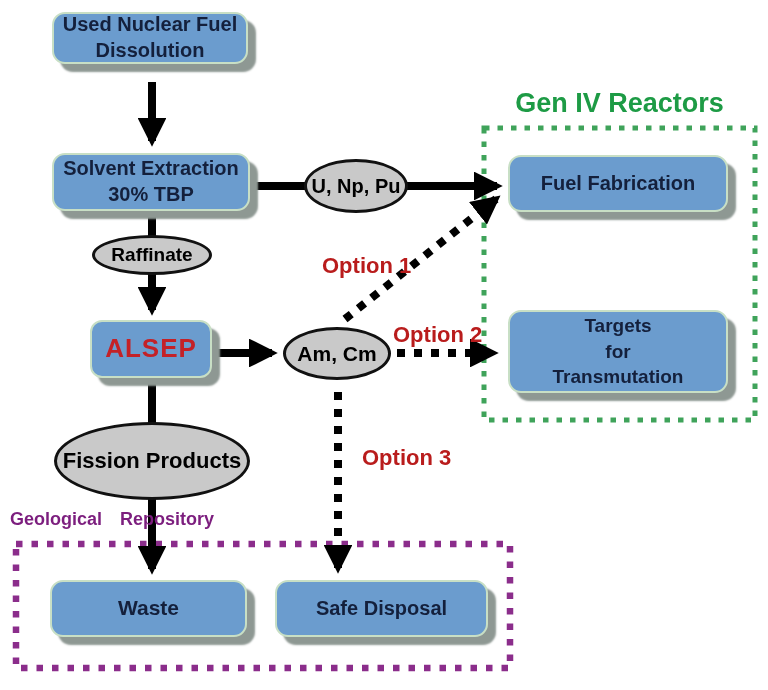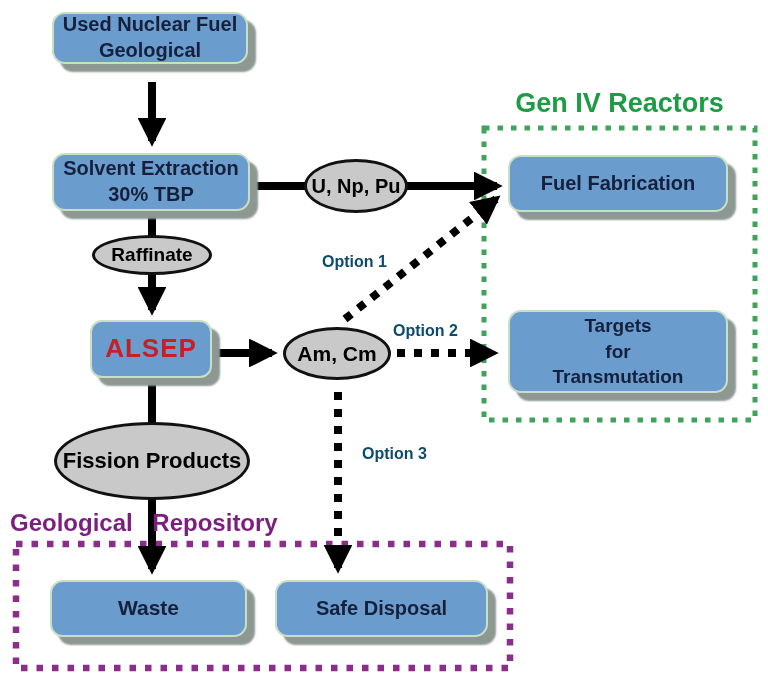--- a/index.html
+++ b/index.html
@@ -22,27 +22,27 @@
     position:absolute;z-index:3;
     background:#c9c9c9;
     border:3px solid #111111;
     border-radius:50%;
     display:flex;align-items:center;justify-content:center;
     color:#000000;font-weight:bold;text-align:center;
     box-sizing:border-box;
   }
   .opt{
     position:absolute;z-index:4;
-    color:#0c4a6e;font-weight:bold;font-size:16px;white-space:nowrap;
+    color:#b91c1c;font-weight:bold;font-size:22px;white-space:nowrap;
   }
   .group-title{
     position:absolute;z-index:4;font-weight:bold;white-space:nowrap;
   }
   #gen-iv-title{left:484px;top:88px;width:271px;text-align:center;font-size:27px;color:#1d9b45;}
-  #geo-title{left:10px;top:509px;font-size:24px;color:#7c1e7e;word-spacing:13px;}
+  #geo-title{left:10px;top:509px;font-size:18px;color:#7c1e7e;word-spacing:13px;}
 
   #node-used-fuel{left:52px;top:12px;width:196px;height:52px;font-size:20px;}
   #node-solvent{left:52px;top:153px;width:198px;height:58px;font-size:20px;}
   #node-alsep{left:90px;top:320px;width:122px;height:58px;font-size:26px;color:#c42127;letter-spacing:1px;border-radius:12px;}
   #node-fuel-fab{left:508px;top:155px;width:220px;height:57px;font-size:20px;}
   #node-targets{left:508px;top:310px;width:220px;height:83px;font-size:19px;line-height:1.35;}
   #node-waste{left:50px;top:580px;width:197px;height:57px;font-size:21px;}
   #node-safe-disposal{left:275px;top:580px;width:213px;height:57px;font-size:20px;}
 
   #ell-raffinate{left:92px;top:235px;width:120px;height:40px;font-size:19px;}
@@ -78,21 +78,21 @@
     <path d="M345,319 L496,199" stroke="#000" stroke-width="8" stroke-dasharray="8 9" fill="none" marker-end="url(#ah)"></path>
     <path d="M397,353 L493,353" stroke="#000" stroke-width="8" stroke-dasharray="8 9" fill="none" marker-end="url(#ah)"></path>
     <path d="M338,392 L338,568" stroke="#000" stroke-width="8" stroke-dasharray="8 9" fill="none" marker-end="url(#ah)"></path>
   </svg>
 
   <div id="gen-iv-title" class="group-title">Gen IV Reactors</div>
   <div id="geo-title" class="group-title">Geological Repository</div>
 
   <div id="node-used-fuel" class="node">
     <span>Used Nuclear Fuel</span>
-    <span>Geological</span>
+    <span>Dissolution</span>
   </div>
 
   <div id="node-solvent" class="node">
     <span>Solvent Extraction</span>
     <span>30% TBP</span>
   </div>
 
   <div id="node-alsep" class="node">
     <span>ALSEP</span>
   </div>

